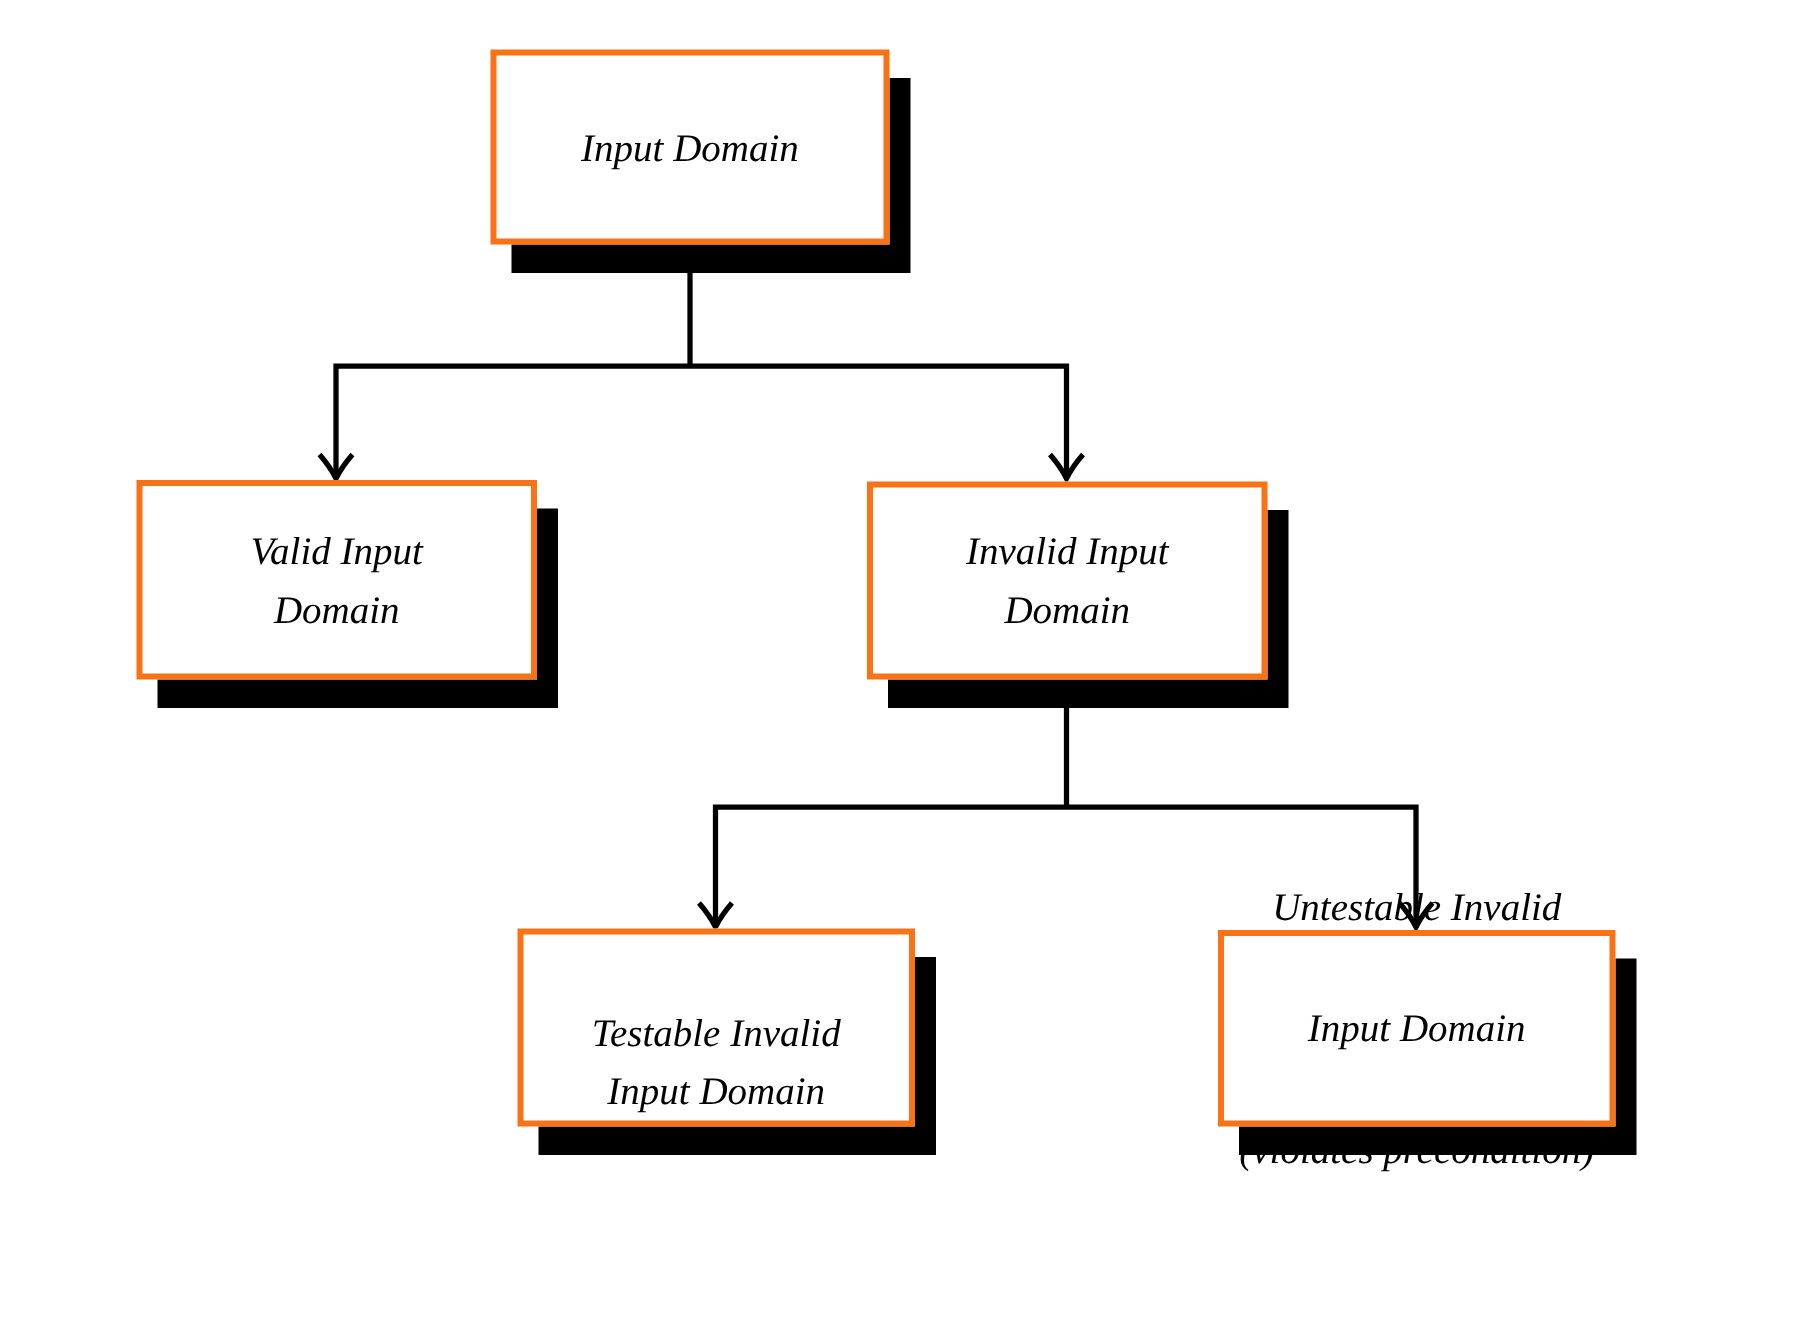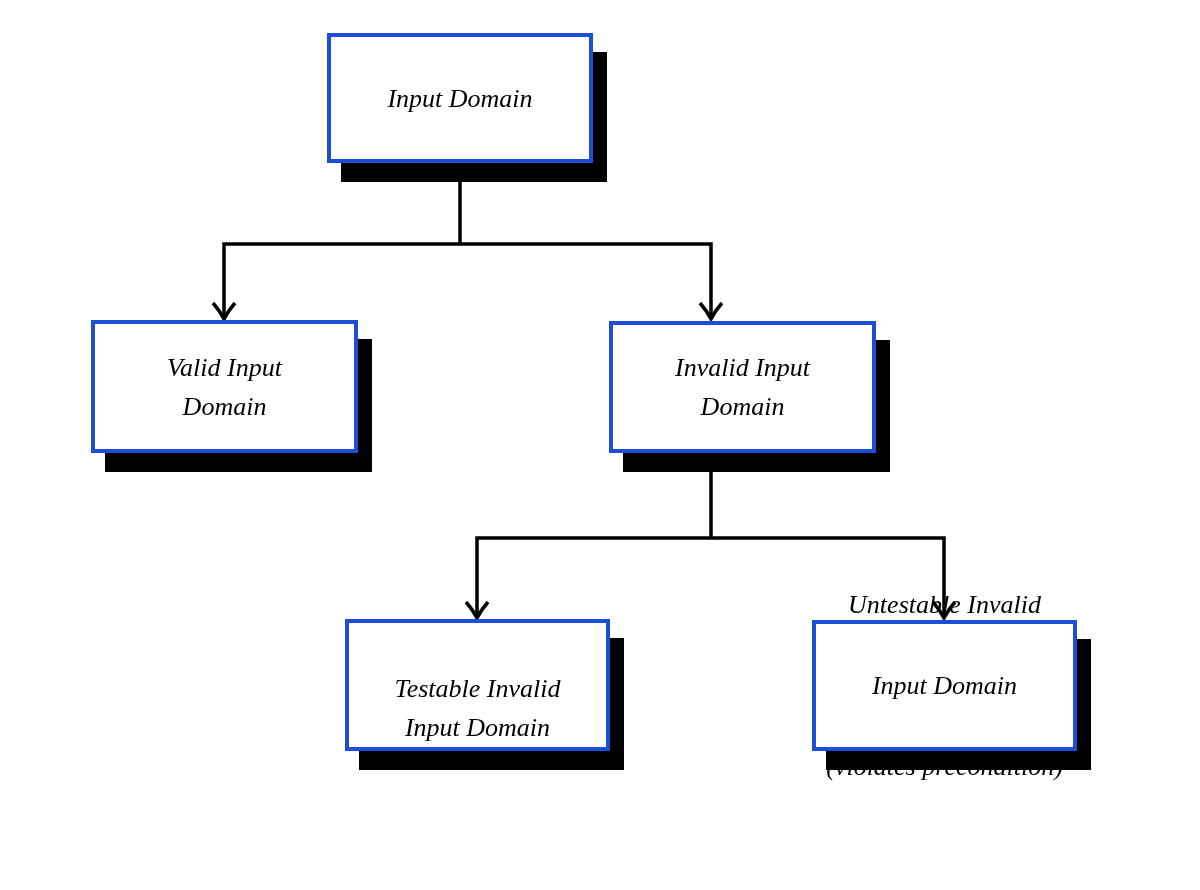--- a/index.html
+++ b/index.html
@@ -19,38 +19,38 @@
   .connectors {
     position: absolute;
     left: 0;
     top: 0;
     z-index: 1;
   }
   .node {
     position: absolute;
     z-index: 2;
     box-sizing: border-box;
-    border: 4px solid #1d4ed8;
+    border: 4px solid #f97316;
     background: #ffffff;
     box-shadow: 14px 19px 0 #000000;
     display: flex;
     flex-direction: column;
     justify-content: center;
     align-items: center;
     text-align: center;
     font-style: italic;
     font-size: 26px;
   }
   .node .ln {
     line-height: 39px;
     white-space: nowrap;
   }
   .node-input      { left: 327px; top: 33px;  width: 266px; height: 130px; }
   .node-valid      { left: 91px;  top: 320px; width: 267px; height: 133px; }
-  .node-invalid    { left: 609px; top: 321px; width: 267px; height: 132px; }
+  .node-invalid    { left: 578px; top: 321px; width: 267px; height: 132px; }
   .node-testable   { left: 345px; top: 619px; width: 265px; height: 132px; justify-content: flex-end; }
   .node-untestable { left: 812px; top: 620px; width: 265px; height: 131px; gap: 42px; }
   .caption {
     position: absolute;
     z-index: 2;
     left: 0;
     top: 822px;
     width: 1182px;
     text-align: center;
     font-size: 31px;

